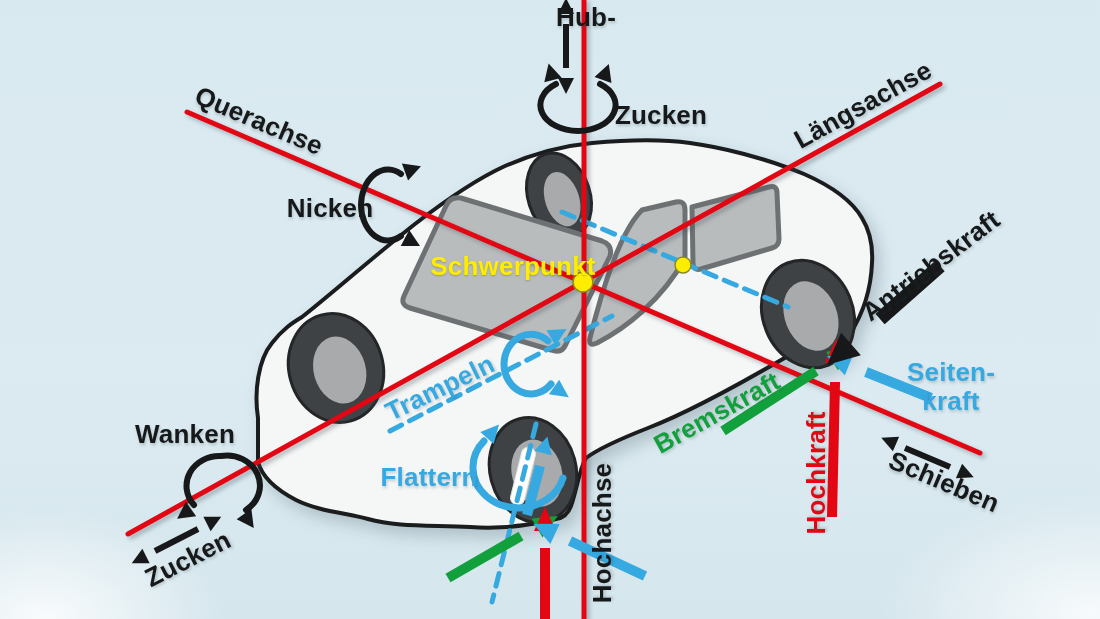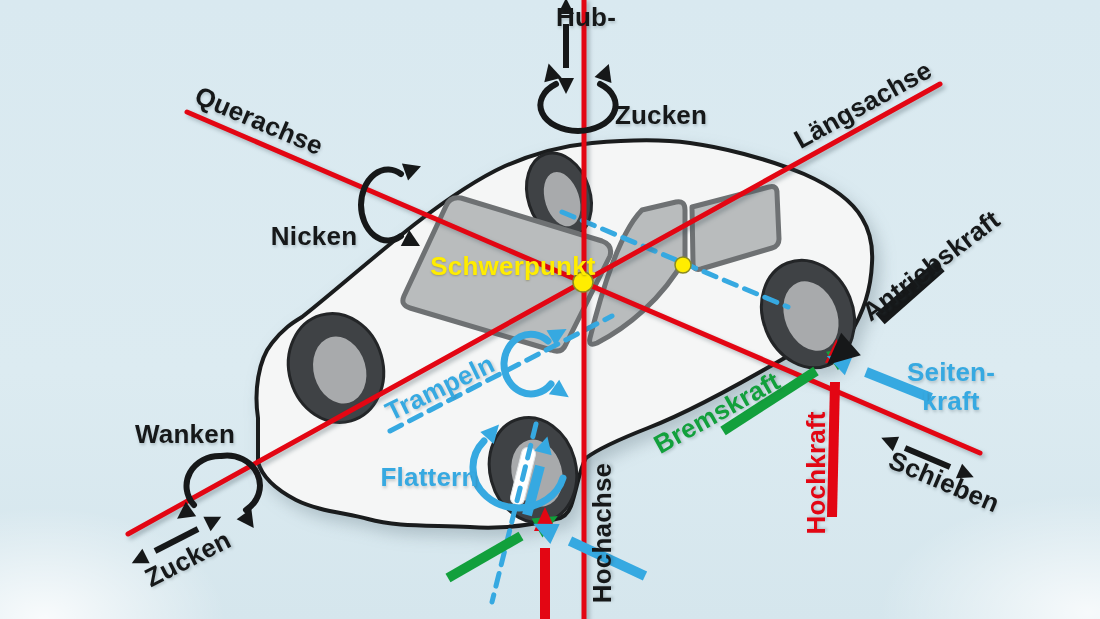--- a/index.html
+++ b/index.html
@@ -207,21 +207,21 @@
     </g>
   </svg>
 
   <div class="lbl lbl-block" style="left:556px; top:3px;">
     <div>Hub-</div>
   </div>
 
   <div class="lbl" style="left:661px; top:115px;">Zucken</div>
   <div class="lbl" style="left:259px; top:121px; --r:23deg;">Querachse</div>
   <div class="lbl" style="left:863px; top:105px; --r:-29deg;">Längsachse</div>
-  <div class="lbl" style="left:314px; top:208px;margin-top:28px;">Nicken</div>
+  <div class="lbl" style="left:330px; top:208px;">Nicken</div>
   <div class="lbl lbl-yellow" style="left:513px; top:266px;">Schwerpunkt</div>
   <div class="lbl lbl-blue" style="left:440px; top:388px; --r:-26deg;">Trampeln</div>
   <div class="lbl" style="left:185px; top:434px;">Wanken</div>
   <div class="lbl lbl-blue" style="left:429px; top:477px;">Flattern</div>
   <div class="lbl" style="left:188px; top:559px; --r:-27deg;">Zucken</div>
   <div class="lbl" style="left:602px; top:533px; --r:-90deg;">Hochachse</div>
   <div class="lbl lbl-green" style="left:717px; top:413px; --r:-29deg;">Bremskraft</div>
   <div class="lbl lbl-red" style="left:816px; top:473px; --r:-90deg;">Hochkraft</div>
   <div class="lbl" style="left:944px; top:482px; --r:23deg;">Schieben</div>
   <div class="lbl" style="left:931px; top:266px; --r:-37deg;">Antriebskraft</div>

